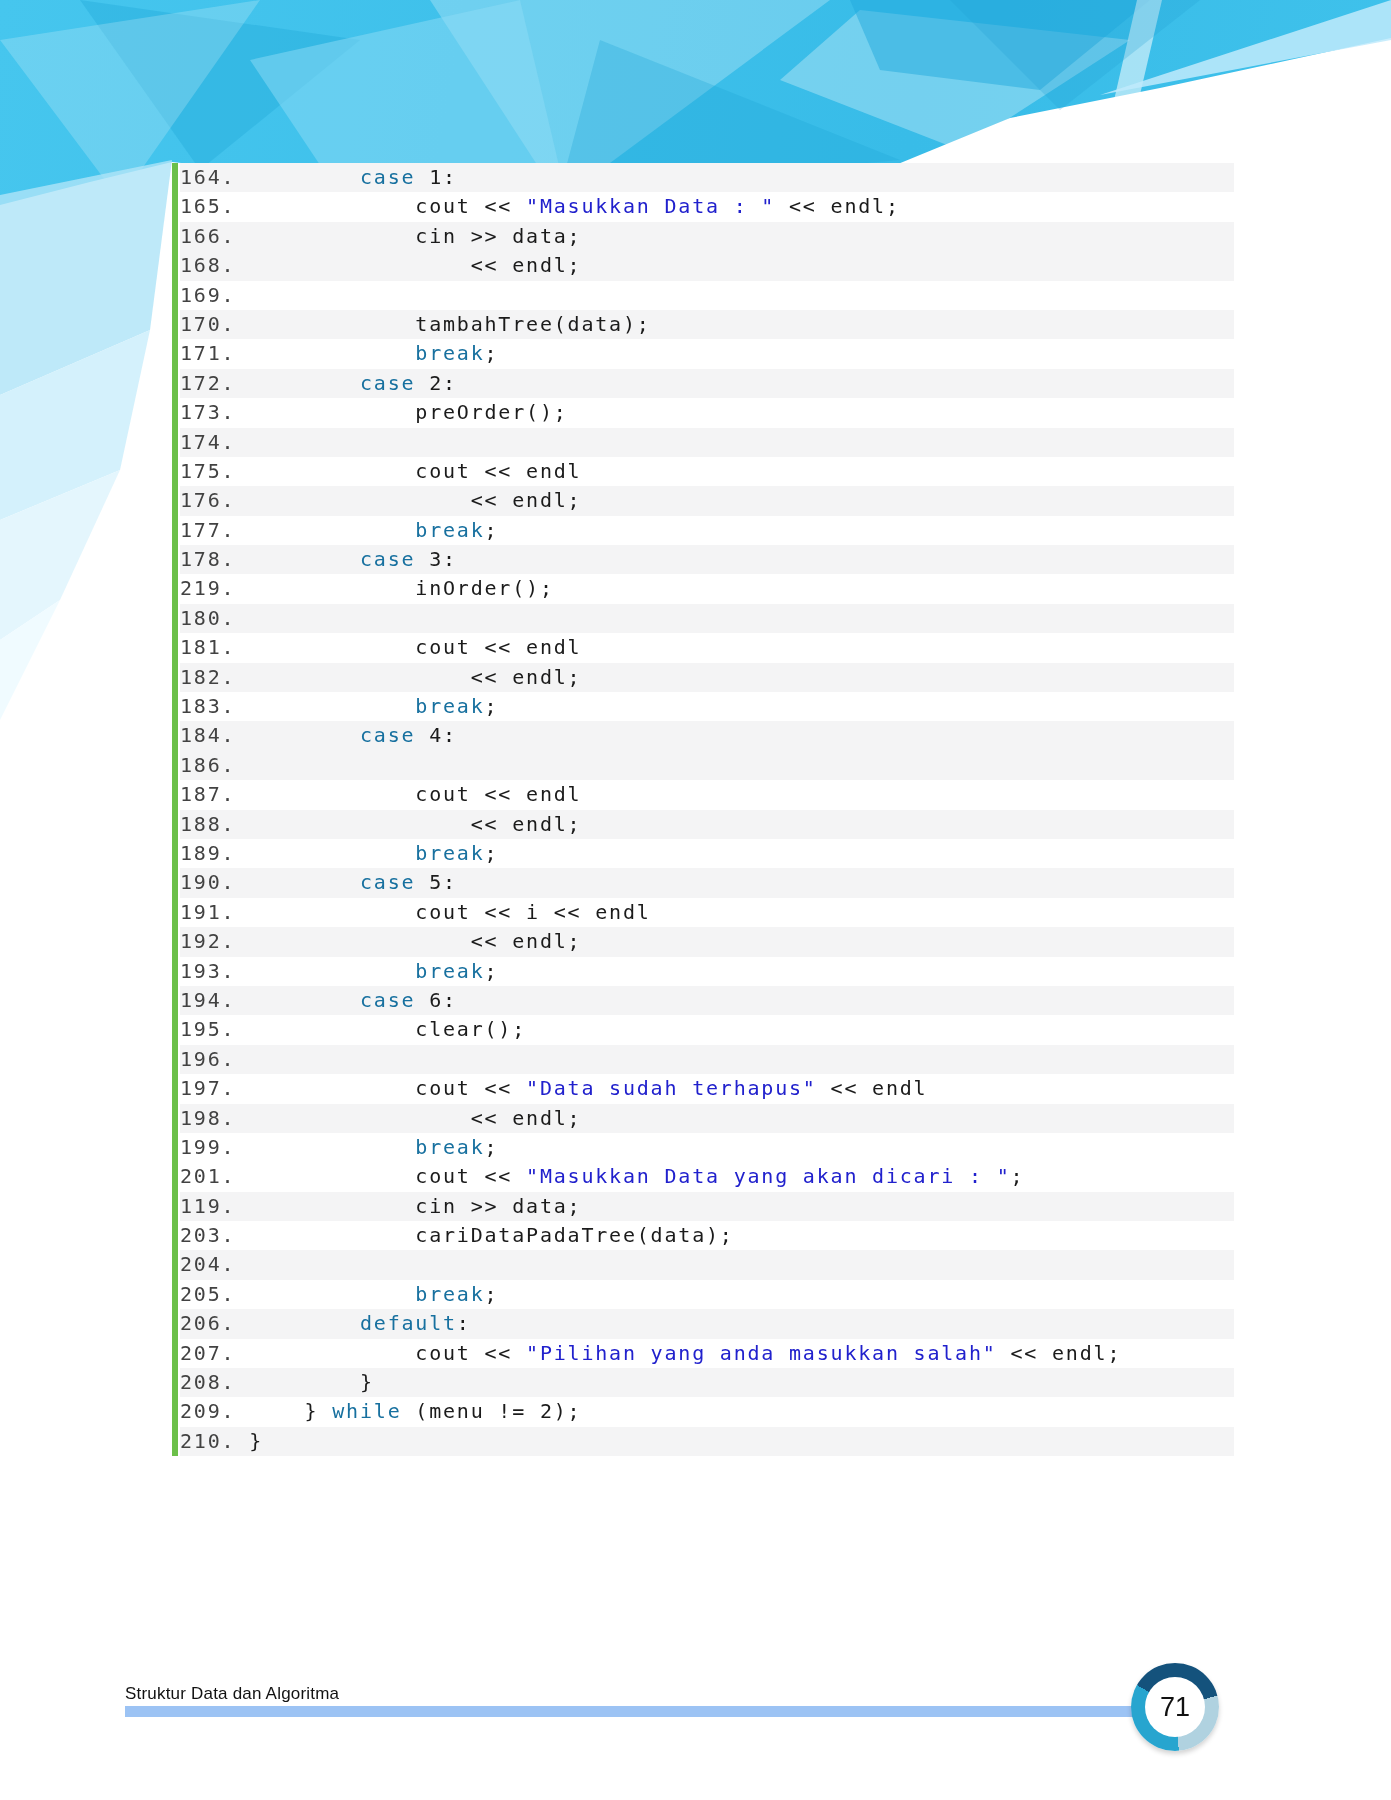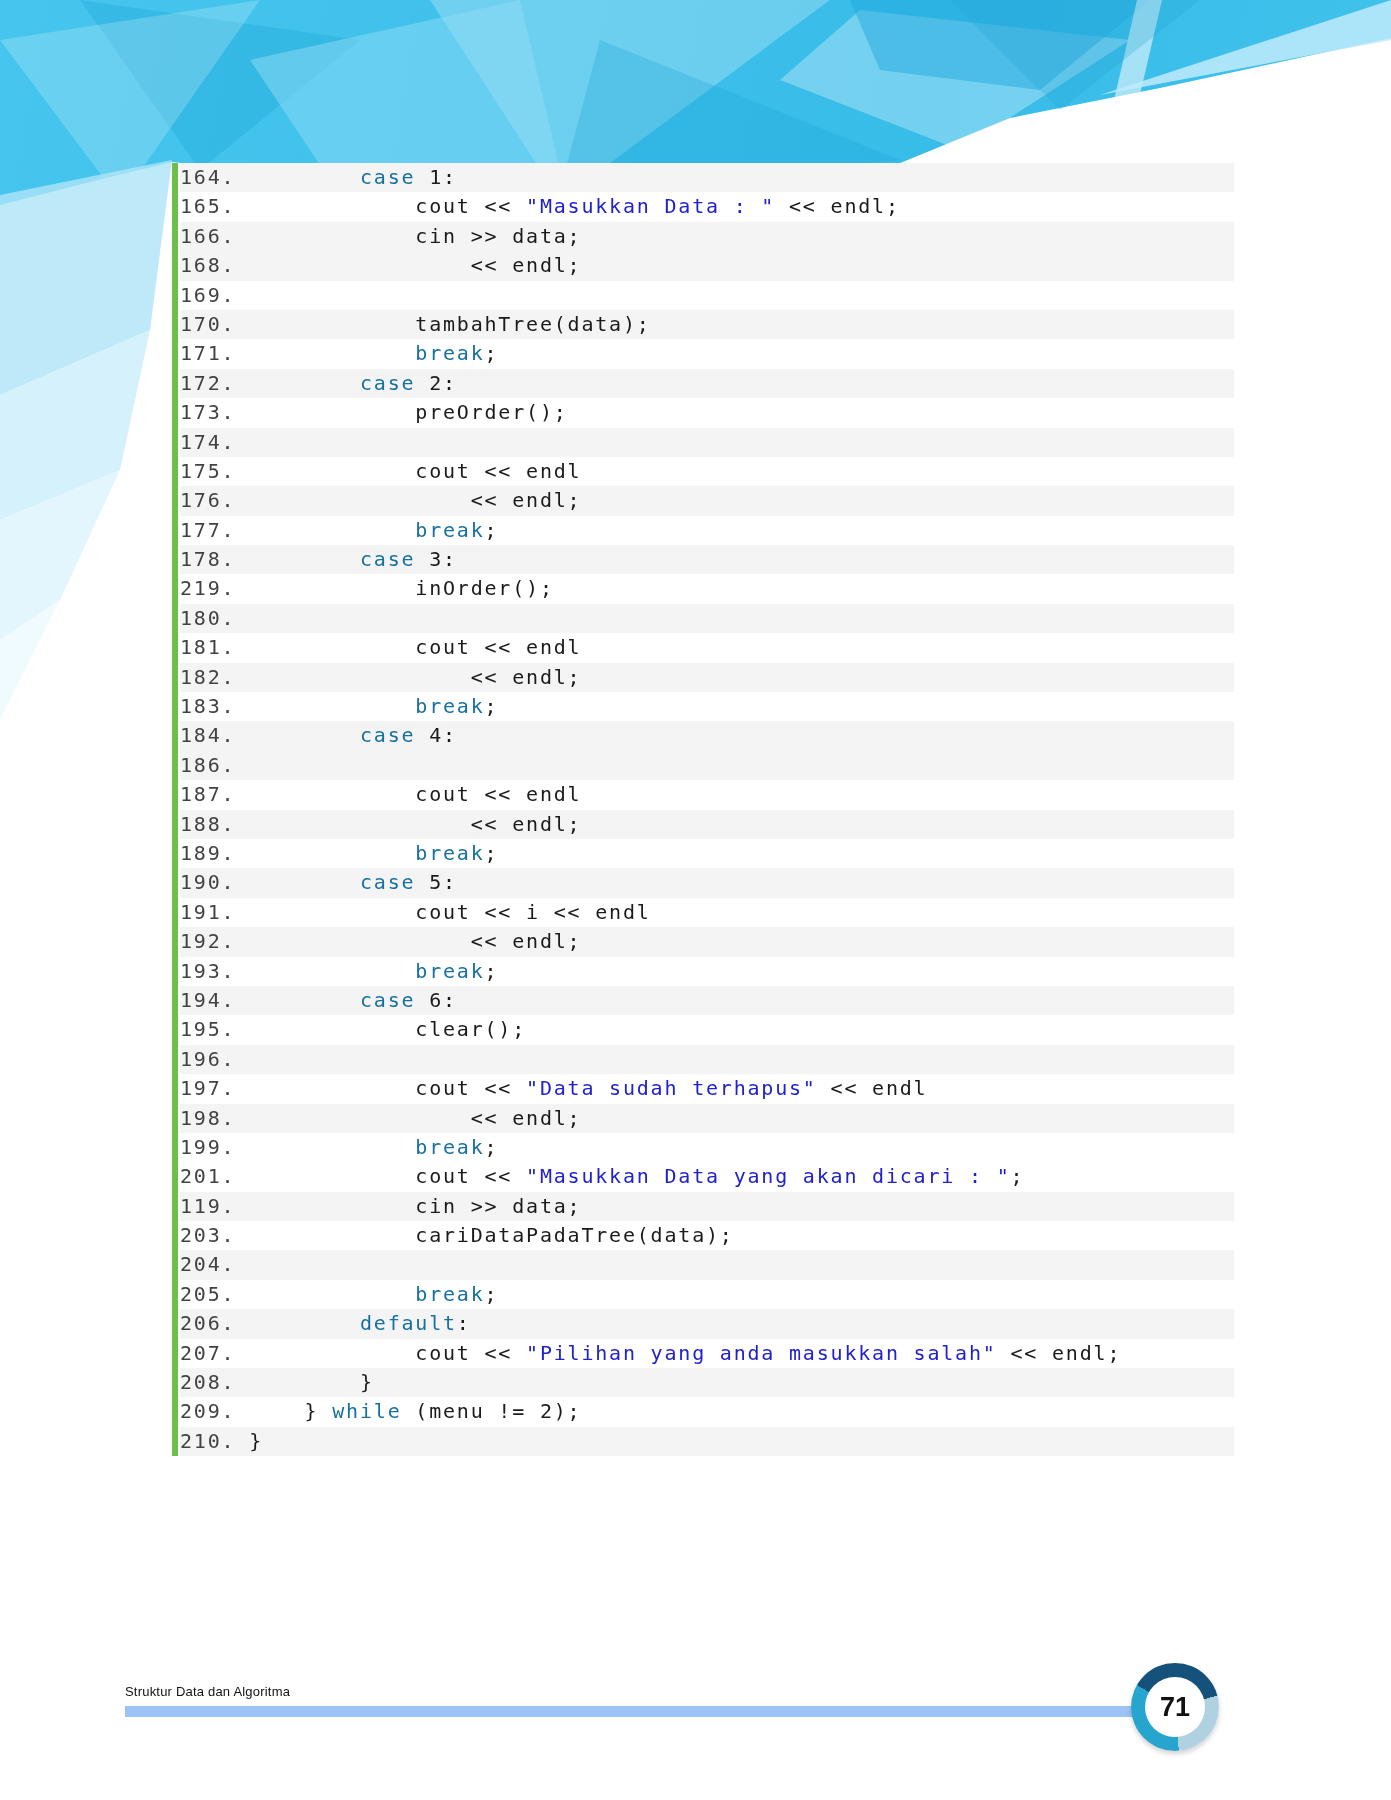--- a/index.html
+++ b/index.html
@@ -43,38 +43,38 @@
     color:var(--plain);
   }
   .code-row.stripe{background:var(--row-stripe);}
   .ln{color:var(--line-number);}
   .seg-k{color:var(--keyword);font-weight:normal;}
   .seg-s{color:var(--string);}
   .seg-p{color:var(--plain);}
   
   .footer-title{
     position:absolute;left:125px;top:1684px;z-index:2;
-    font-size:13px;color:#121212;letter-spacing:0.2px;
+    font-size:17px;color:#121212;letter-spacing:0.2px;
   }
   .footer-rule{
     position:absolute;left:125px;top:1706px;width:1012px;height:11px;z-index:1;
     background:var(--footer-bar);
   }
   .badge{
     position:absolute;left:1131px;top:1663px;width:88px;height:88px;z-index:3;
     border-radius:50%;
     background:conic-gradient(from -60deg,var(--badge-navy) 0deg 135deg,var(--badge-pale) 135deg 235deg,var(--badge-cyan) 235deg 360deg);
     box-shadow:0 3px 5px rgba(0,0,0,.18);
   }
   .badge-inner{
     position:absolute;left:14px;top:14px;width:60px;height:60px;border-radius:50%;
     background:#ffffff;display:flex;align-items:center;justify-content:center;
   }
   .badge-number{
-    font-family:"Liberation Sans",sans-serif;font-size:27px;font-weight:bold;color:#111111;
+    font-family:"Liberation Sans",sans-serif;font-size:27px;font-weight:normal;color:#111111;
   }
 </style>
 </head>
 <body>
 
 <div class="deco">
   <div class="shp s1"></div>
   <div class="shp s2"></div>
   <div class="shp s3"></div>
   <div class="shp s4"></div>

